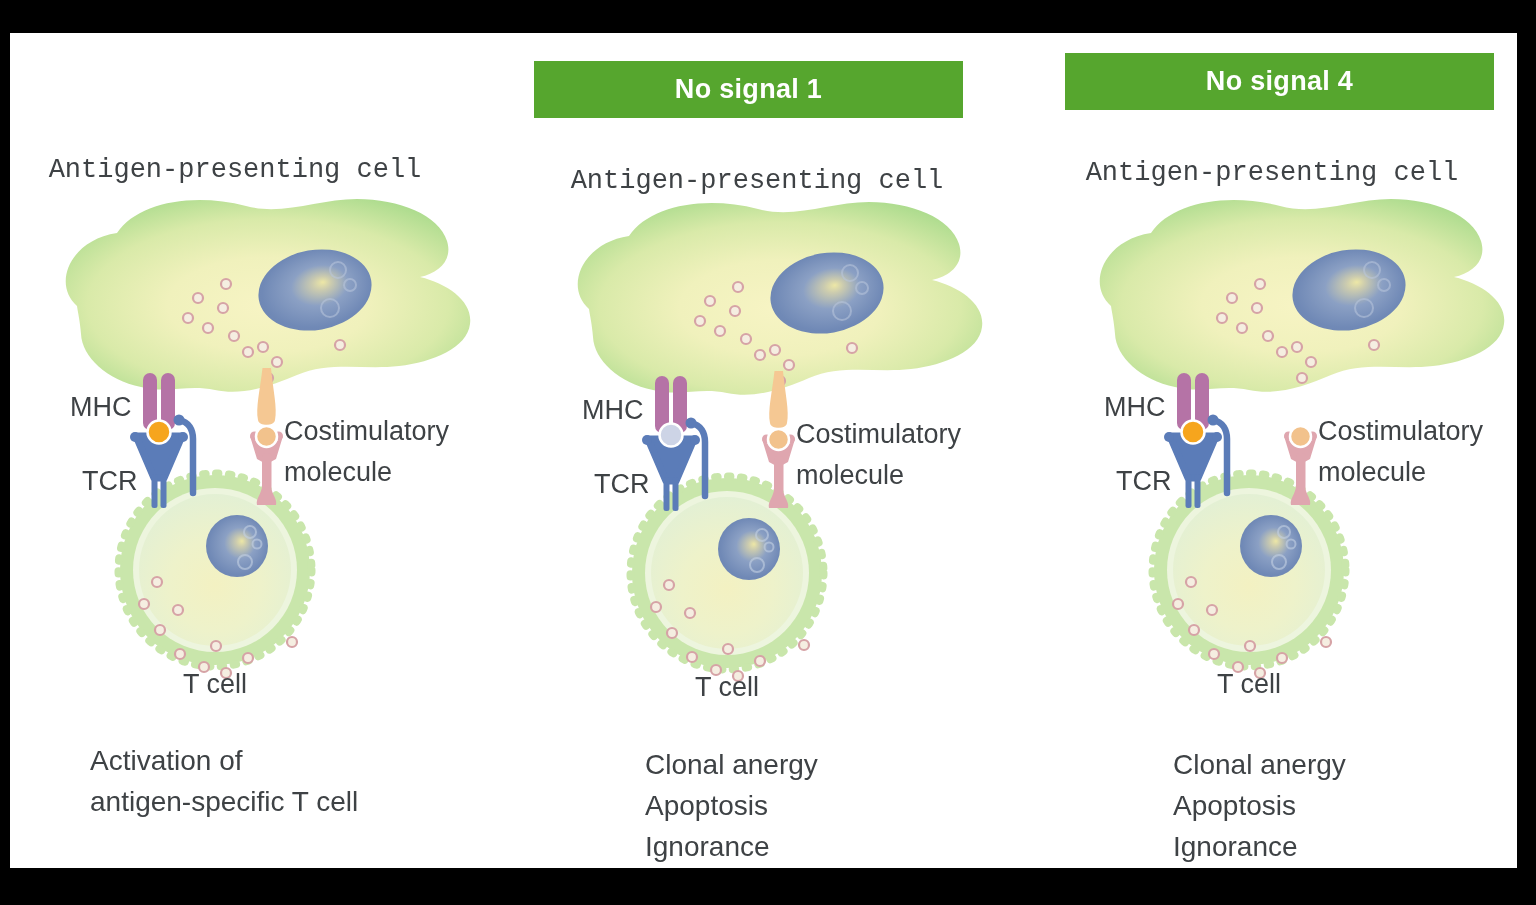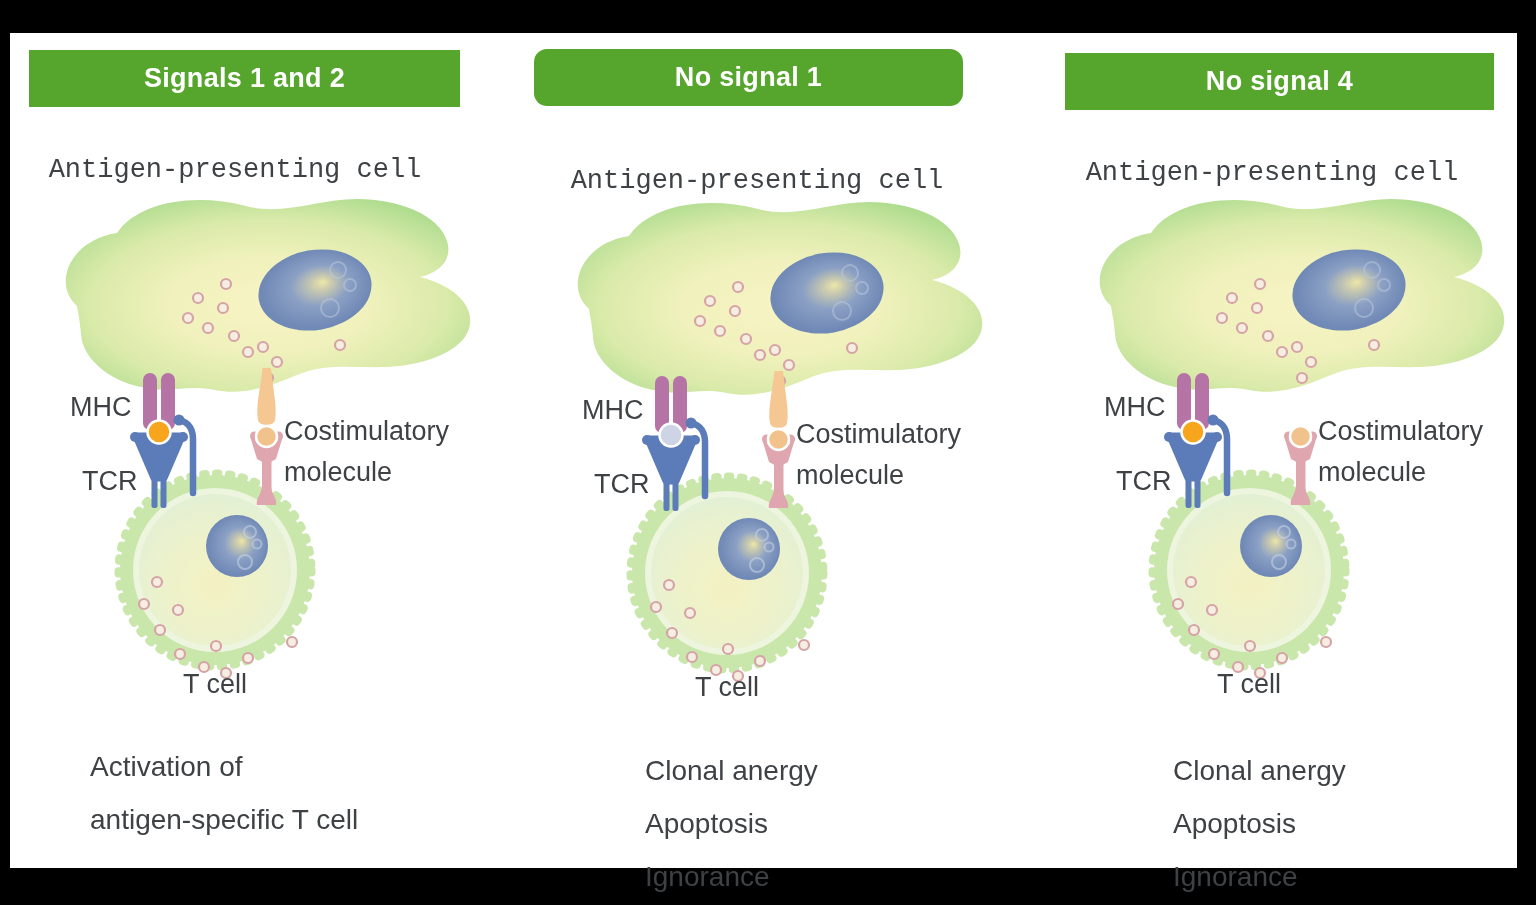--- a/index.html
+++ b/index.html
@@ -16,21 +16,21 @@
     font-size:27px;font-weight:bold;text-align:center;line-height:57px;
     letter-spacing:.3px;
   }
   .apc-label{
     position:absolute;width:430px;text-align:center;font-size:27px;color:#3E4245;font-family:Liberation Mono, monospace;
   }
   .diagram{position:absolute;}
   .lbl{font-family:"Liberation Sans", sans-serif;font-size:27px;fill:#3E4245;}
   .mid{text-anchor:middle;}
   .caption{
-    position:absolute;font-size:28px;line-height:53px;color:#3E4245;
+    position:absolute;font-size:28px;line-height:41px;color:#3E4245;
     white-space:pre-line;
   }
   .costim-stalk{display:var(--stalk-display,inline);}
   .antigen-dot{fill:var(--antigen-fill,#F6A51D);}
 </style>
 </head>
 <body>
 
 <svg width="0" height="0" style="position:absolute" aria-hidden="true">
   <defs>
@@ -140,34 +140,33 @@
         <rect x="140.5" y="284" width="6" height="34" rx="2.5"></rect>
       </g>
 
       <circle class="antigen-dot" cx="139" cy="242" r="11.5" stroke="#ffffff" stroke-width="2.5"></circle>
     </g>
   </defs>
 </svg>
 
 <div class="canvas">
 
-  <div class="banner" style="left:19px;top:17px;width:431px;">Signals 1 and 2</div>
   <div class="apc-label" style="left:10px;top:122px;">Antigen-presenting cell</div>
   <svg class="diagram" style="left: 10px; top: 157px; --antigen-fill: #F6A51D; --stalk-display: inline;" width="470" height="520" viewBox="0 0 470 520">
     <use href="#cell-art"></use>
     <text class="lbl" x="50" y="226">MHC</text>
     <text class="lbl" x="62" y="300">TCR</text>
     <text class="lbl" x="264" y="250">Costimulatory</text>
     <text class="lbl" x="264" y="291">molecule</text>
     <text class="lbl mid" x="195" y="503">T cell</text>
   </svg>
   <div class="caption" style="left:80px;top:707px;">Activation of
 antigen-specific T cell</div>
 
-  <div class="banner" style="left:524px;top:16px;width:429px;border-radius:13px;">No signal 1</div>
+  <div class="banner" style="left:524px;top:28px;width:429px;">No signal 1</div>
   <div class="apc-label" style="left:532px;top:133px;">Antigen-presenting cell</div>
   <svg class="diagram" style="left: 522px; top: 160px; --antigen-fill: #CDD4E6; --stalk-display: inline;" width="470" height="520" viewBox="0 0 470 520">
     <use href="#cell-art"></use>
     <text class="lbl" x="50" y="226">MHC</text>
     <text class="lbl" x="62" y="300">TCR</text>
     <text class="lbl" x="264" y="250">Costimulatory</text>
     <text class="lbl" x="264" y="291">molecule</text>
     <text class="lbl mid" x="195" y="503">T cell</text>
   </svg>
   <div class="caption" style="left:635px;top:711px;">Clonal anergy

